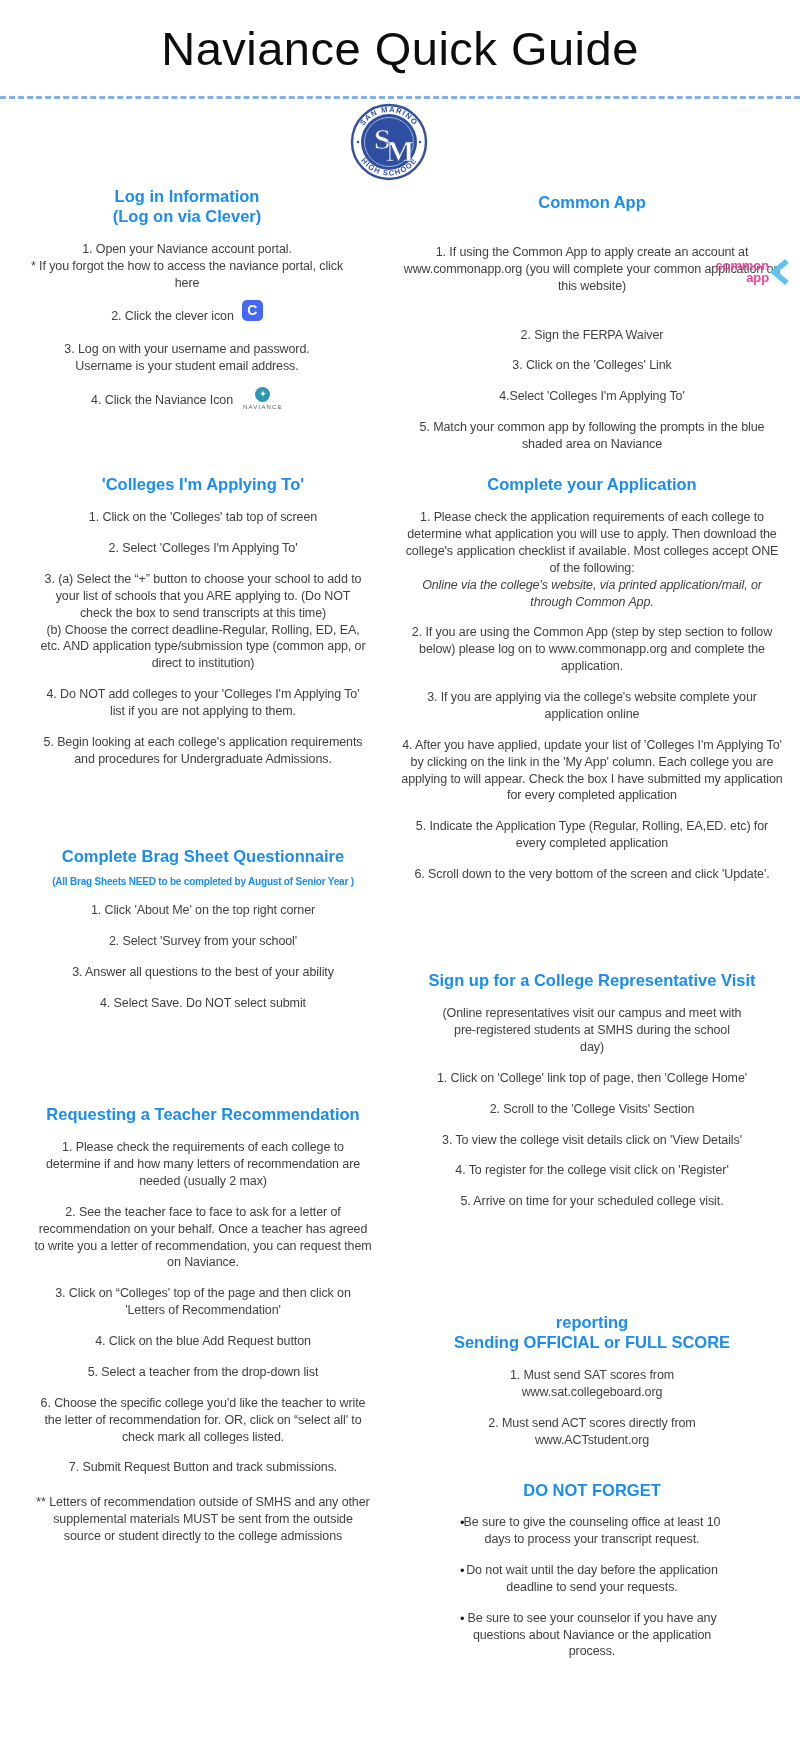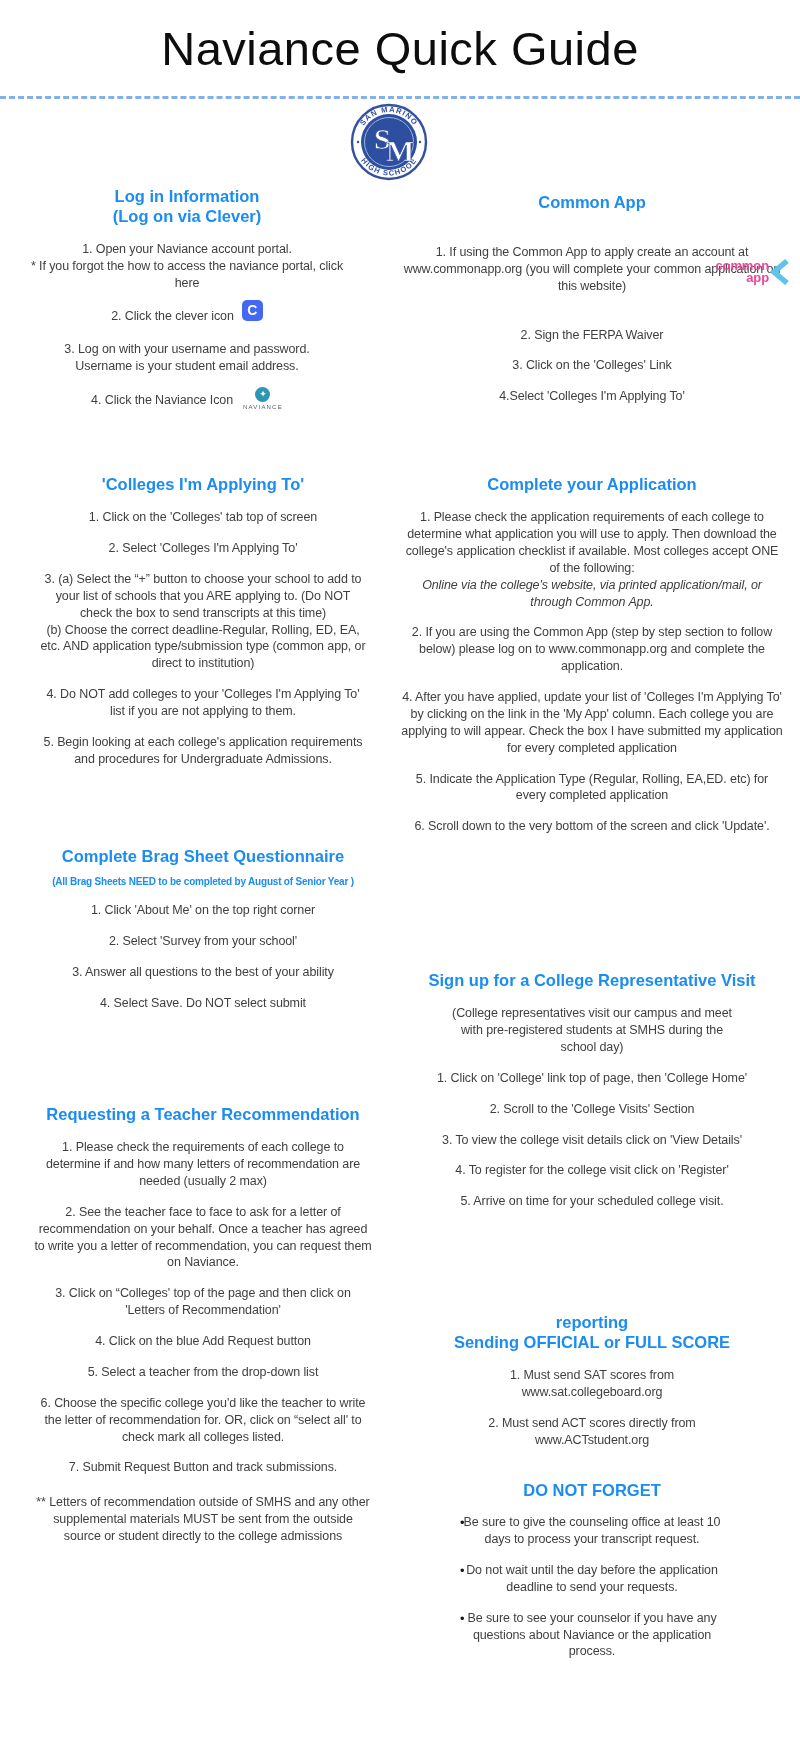--- a/index.html
+++ b/index.html
@@ -118,34 +118,36 @@
       <span class="ca-logo">
         <span class="ca-words"><span>common</span><span>app</span></span>
         <svg class="ca-chev" width="20" height="26" viewBox="0 0 20 26">
           <polyline points="17,2 4,13 17,24" fill="none" stroke="#5fc4ea" stroke-width="5.5"></polyline>
         </svg>
       </span>
     </div>
     <p class="item">2. Sign the FERPA Waiver</p>
     <p class="item">3. Click on the 'Colleges' Link</p>
     <p class="item">4.Select 'Colleges I'm Applying To'</p>
+    <p class="item">5. Match your common app by following the prompts in the blue shaded area on Naviance</p>
   </div>
 
   <div class="sec" id="rs1" style="left:400px;top:474px;width:384px;">
     <h2 class="h">Complete your Application</h2>
     <p class="item"><span>1. Please check the application requirements of each college to determine what application you will use to apply. Then download the college's application checklist if available. Most colleges accept ONE of the following:</span><i class="blk">Online via the college's website, via printed application/mail, or through Common App.</i></p>
     <p class="item">2. If you are using the Common App (step by step section to follow below) please log on to www.commonapp.org and complete the application.</p>
+    <p class="item">3. If you are applying via the college's website complete your application online</p>
     <p class="item">4. After you have applied, update your list of 'Colleges I'm Applying To' by clicking on the link in the 'My App' column. Each college you are applying to will appear. Check the box I have submitted my application for every completed application</p>
     <p class="item">5. Indicate the Application Type (Regular, Rolling, EA,ED. etc) for every completed application</p>
     <p class="item">6. Scroll down to the very bottom of the screen and click 'Update'.</p>
   </div>
 
   <div class="sec" id="rs2" style="left:402px;top:970px;width:380px;">
     <h2 class="h">Sign up for a College Representative Visit</h2>
-    <p class="item" style="margin-left:40px;margin-right:40px;">(College representatives visit our campus and meet with pre-registered students at SMHS during the school day)</p>
+    <p class="item" style="margin-left:40px;margin-right:40px;">(Online representatives visit our campus and meet with pre-registered students at SMHS during the school day)</p>
     <p class="item">1. Click on 'College' link top of page, then 'College Home'</p>
     <p class="item">2. Scroll to the 'College Visits' Section</p>
     <p class="item">3. To view the college visit details click on 'View Details'</p>
     <p class="item">4. To register for the college visit click on 'Register'</p>
     <p class="item">5. Arrive on time for your scheduled college visit.</p>
   </div>
 
   <div class="sec" id="rs3" style="left:402px;top:1312px;width:380px;">
     <h2 class="h">reporting</h2>
     <h2 class="h">Sending OFFICIAL or FULL SCORE</h2>

